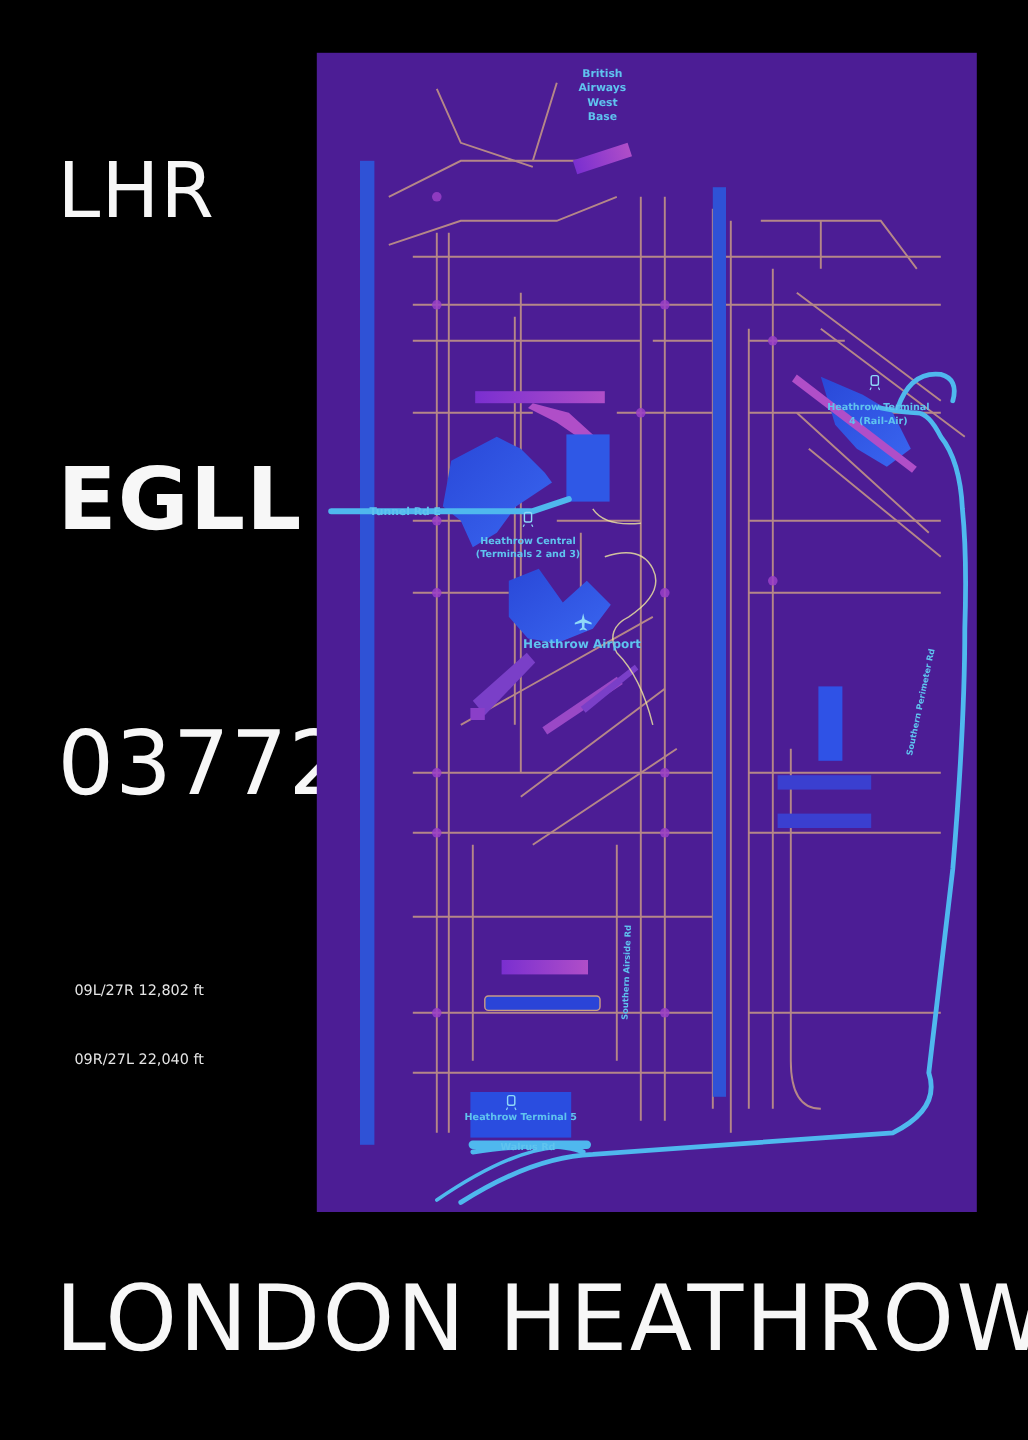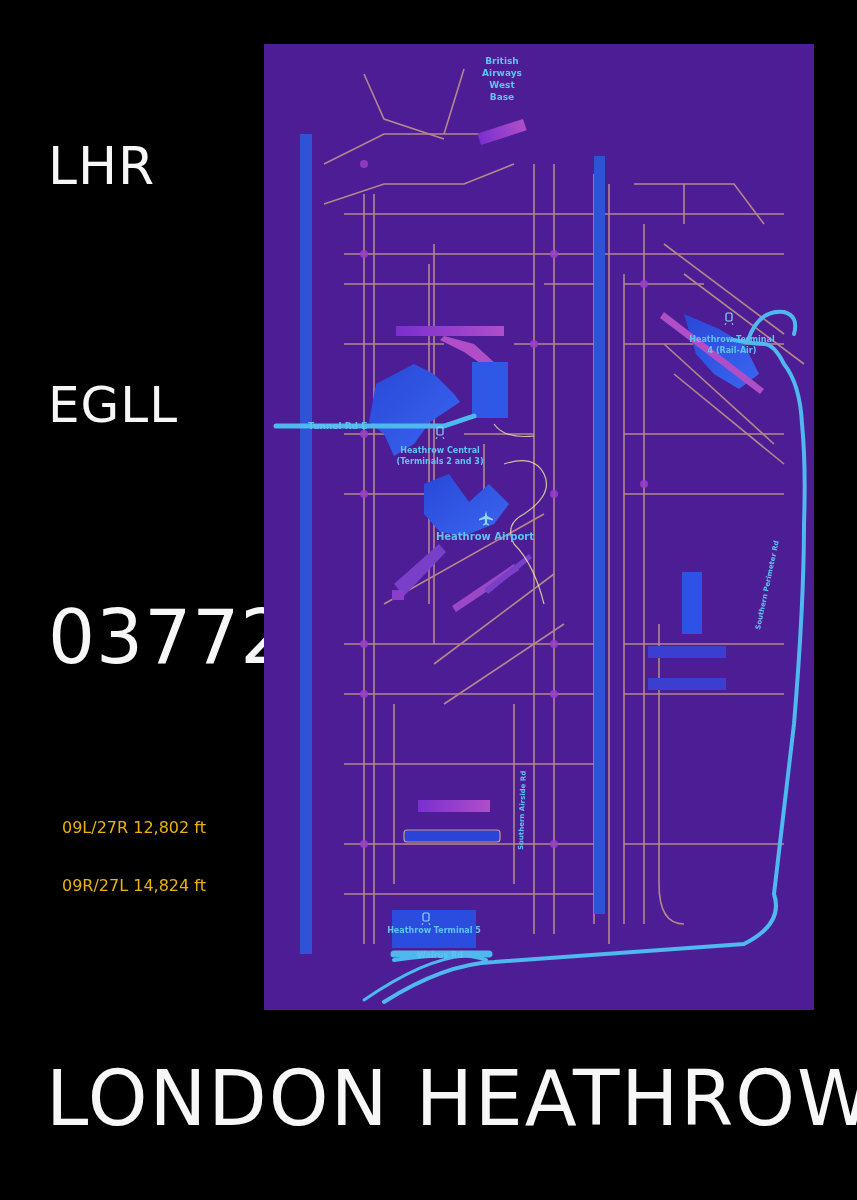--- a/index.html
+++ b/index.html
@@ -1,36 +1,36 @@
 <!DOCTYPE html>
 <html><head>
 <meta charset="utf-8">
 <style>
   html, body { margin:0; padding:0; background:#000; }
   body { width:857px; height:1200px; position:relative; overflow:hidden;
          font-family:"DejaVu Sans", "Liberation Sans", sans-serif; color:#f5f5f5; }
   .code { position:absolute; left:48px; font-size:78px; line-height:1; font-weight:400; letter-spacing:1px; color:#f7f7f7; }
-  .code.iata { top:140px; font-size:52px; }
-  .code.icao { top:380px; font-size:50px; }
+  .code.iata { top:128px; font-size:64px; }
+  .code.icao { top:380px; font-size:72px;font-weight:bold; }
   .code.num  { top:600px; font-size:74px; }
-  .runway { position:absolute; left:62px; font-size:16px; color:#eab308; white-space:nowrap;text-align:right; }
+  .runway { position:absolute; left:62px; font-size:12px; color:#e5e5e5; white-space:nowrap;text-align:right; }
   .rw1 { top:818px; } .rw2 { top:876px; }
   .city { position:absolute; left:46px; top:1054px; font-size:76px; letter-spacing:2px; color:#f7f7f7; white-space:nowrap; }
   .map-panel { position:absolute; left:264px; top:44px; width:550px; height:966px; background:#4c1d95; }
   .map-panel svg { position:absolute; left:0; top:0; }
   .lbl { font-family:"DejaVu Sans", sans-serif; fill:#5fc3ef; font-weight:bold; }
 </style>
 </head>
 <body>
 
 <div class="code iata">LHR</div>
 <div class="code icao">EGLL</div>
 <div class="code num">03772</div>
 <div class="runway rw1">09L/27R 12,802 ft</div>
-<div class="runway rw2">09R/27L 14,824 ft</div>
+<div class="runway rw2">09R/27L 22,040 ft</div>
 
 <div class="map-panel">
   <svg width="550" height="966" viewBox="0 0 550 966">
     <defs>
       <linearGradient id="stand" x1="0" x2="1">
         <stop offset="0" stop-color="#7a2fd0"></stop>
           <stop offset="1" stop-color="#b04ec8"></stop>
       </linearGradient>
       <linearGradient id="term" x1="0" x2="1" y1="0" y2="1">
         <stop offset="0" stop-color="#2948d8"></stop>

